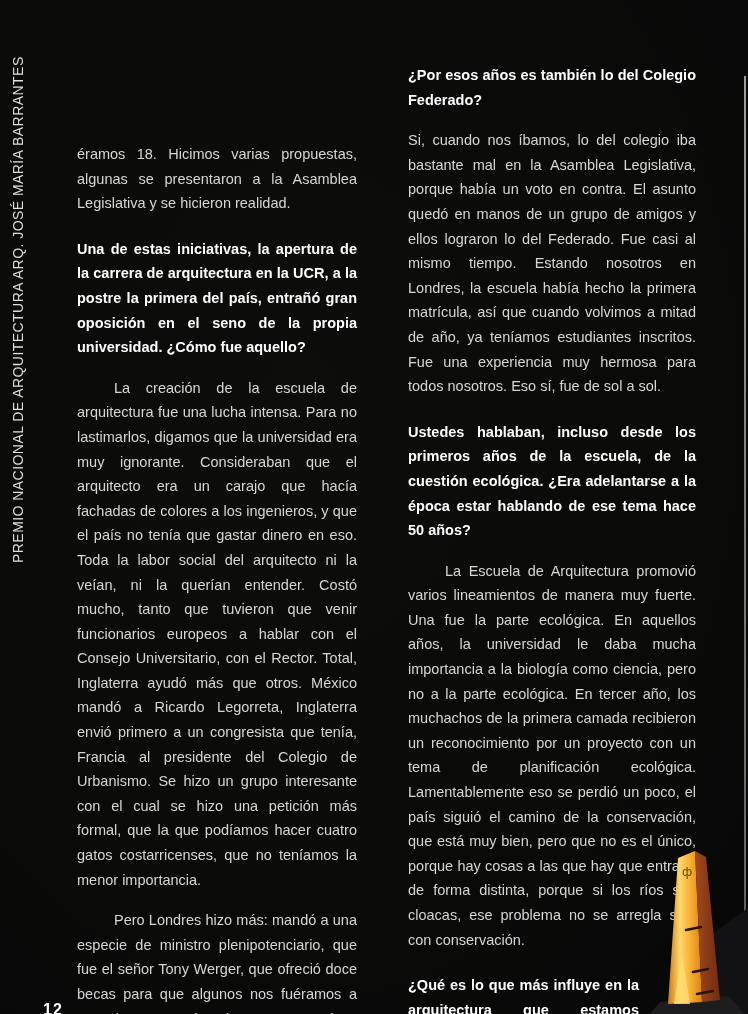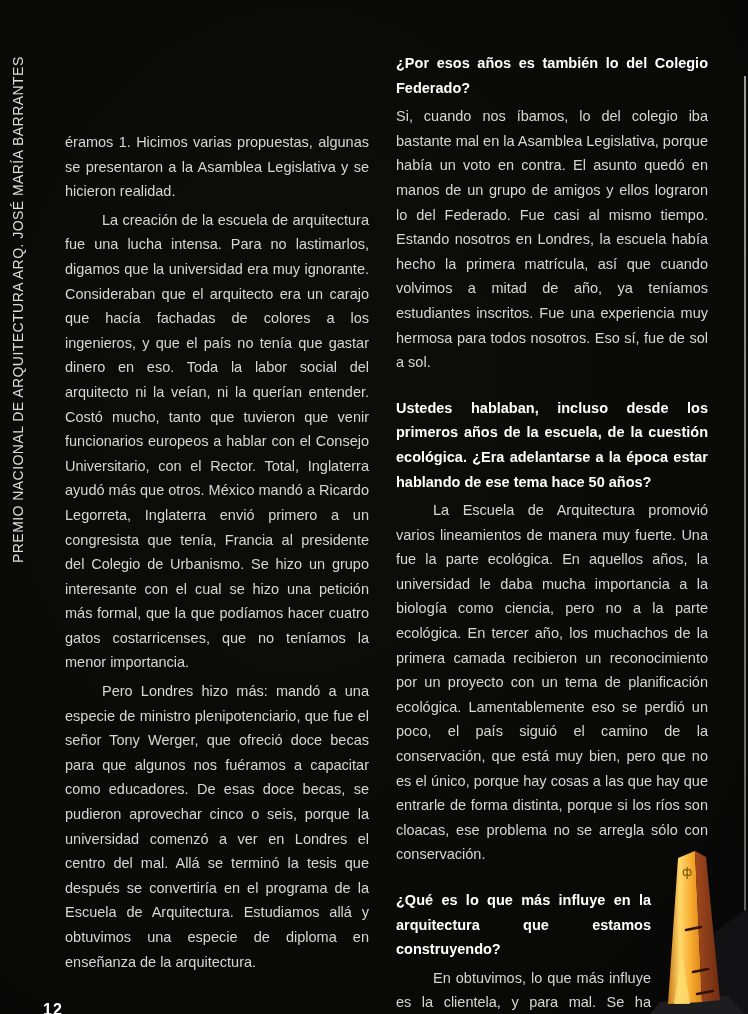--- a/index.html
+++ b/index.html
@@ -18,21 +18,21 @@
   .sidebar-title {
     position: absolute; left: 10px; top: 563px;
     transform: rotate(-90deg); transform-origin: 0 0;
     white-space: nowrap;
     font-size: 14px; letter-spacing: 0.45px;
     color: #dededa;
   }
   .col { position: absolute; color: #d6d6d2; font-size: 14.5px; line-height: 24.6px; }
   .col-left  { left: 61px;  top: 126px; width: 312px; }
   .col-right { left: 392px; top: 47px;  width: 320px; }
-  p { margin: 4px; text-align: justify; }
+  p { margin: 16px; text-align: justify; }
   .q { font-weight: 700; color: #ffffff; }
   .indent { text-indent: 37px; }
   .section-gap { margin-top: 21px; }
   .narrow { width: 263px; }
   
   .edge-line {
     position: absolute; right: 2px; top: 76px; bottom: 0; width: 2px;
     background: linear-gradient(to bottom, rgba(220,220,214,0.7), rgba(190,190,185,0.45));
   }
   .page-number {
@@ -45,21 +45,22 @@
   }
 </style>
 </head>
 <body>
 
 <div class="page">
 
   <div class="sidebar-title">PREMIO NACIONAL DE ARQUITECTURA ARQ. JOSÉ MARÍA BARRANTES</div>
 
   <div class="col col-left">
-    <p>éramos 1. Hicimos varias propuestas, algunas se presentaron a la Asamblea Legislativa y se hicieron realidad.</p>
+    <p>éramos 18. Hicimos varias propuestas, algunas se presentaron a la Asamblea Legislativa y se hicieron realidad.</p>
+    <p class="q section-gap">Una de estas iniciativas, la apertura de la carrera de arquitectura en la UCR, a la postre la primera del país, entrañó gran oposición en el seno de la propia universidad. ¿Cómo fue aquello?</p>
     <p class="indent">La creación de la escuela de arquitectura fue una lucha intensa. Para no lastimarlos, digamos que la universidad era muy ignorante. Consideraban que el arquitecto era un carajo que hacía fachadas de colores a los ingenieros, y que el país no tenía que gastar dinero en eso. Toda la labor social del arquitecto ni la veían, ni la querían entender. Costó mucho, tanto que tuvieron que venir funcionarios europeos a hablar con el Consejo Universitario, con el Rector. Total, Inglaterra ayudó más que otros. México mandó a Ricardo Legorreta, Inglaterra envió primero a un congresista que tenía, Francia al presidente del Colegio de Urbanismo. Se hizo un grupo interesante con el cual se hizo una petición más formal, que la que podíamos hacer cuatro gatos costarricenses, que no teníamos la menor importancia.</p>
     <p class="indent">Pero Londres hizo más: mandó a una especie de ministro plenipotenciario, que fue el señor Tony Werger, que ofreció doce becas para que algunos nos fuéramos a capacitar como educadores. De esas doce becas, se pudieron aprovechar cinco o seis, porque la universidad comenzó a ver en Londres el centro del mal. Allá se terminó la tesis que después se convertiría en el programa de la Escuela de Arquitectura. Estudiamos allá y obtuvimos una especie de diploma en enseñanza de la arquitectura.</p>
   </div>
 
   <div class="col col-right">
     <p class="q">¿Por esos años es también lo del Colegio Federado?</p>
     <p>Si, cuando nos íbamos, lo del colegio iba bastante mal en la Asamblea Legislativa, porque había un voto en contra. El asunto quedó en manos de un grupo de amigos y ellos lograron lo del Federado. Fue casi al mismo tiempo. Estando nosotros en Londres, la escuela había hecho la primera matrícula, así que cuando volvimos a mitad de año, ya teníamos estudiantes inscritos. Fue una experiencia muy hermosa para todos nosotros. Eso sí, fue de sol a sol.</p>
     <p class="q section-gap">Ustedes hablaban, incluso desde los primeros años de la escuela, de la cuestión ecológica. ¿Era adelantarse a la época estar hablando de ese tema hace 50 años?</p>
     <p class="indent">La Escuela de Arquitectura promovió varios lineamientos de manera muy fuerte. Una fue la parte ecológica. En aquellos años, la universidad le daba mucha importancia a la biología como ciencia, pero no a la parte ecológica. En tercer año, los muchachos de la primera camada recibieron un reconocimiento por un proyecto con un tema de planificación ecológica. Lamentablemente eso se perdió un poco, el país siguió el camino de la conservación, que está muy bien, pero que no es el único, porque hay cosas a las que hay que entrarle de forma distinta, porque si los ríos son cloacas, ese problema no se arregla sólo con conservación.</p>
     <div class="narrow">

